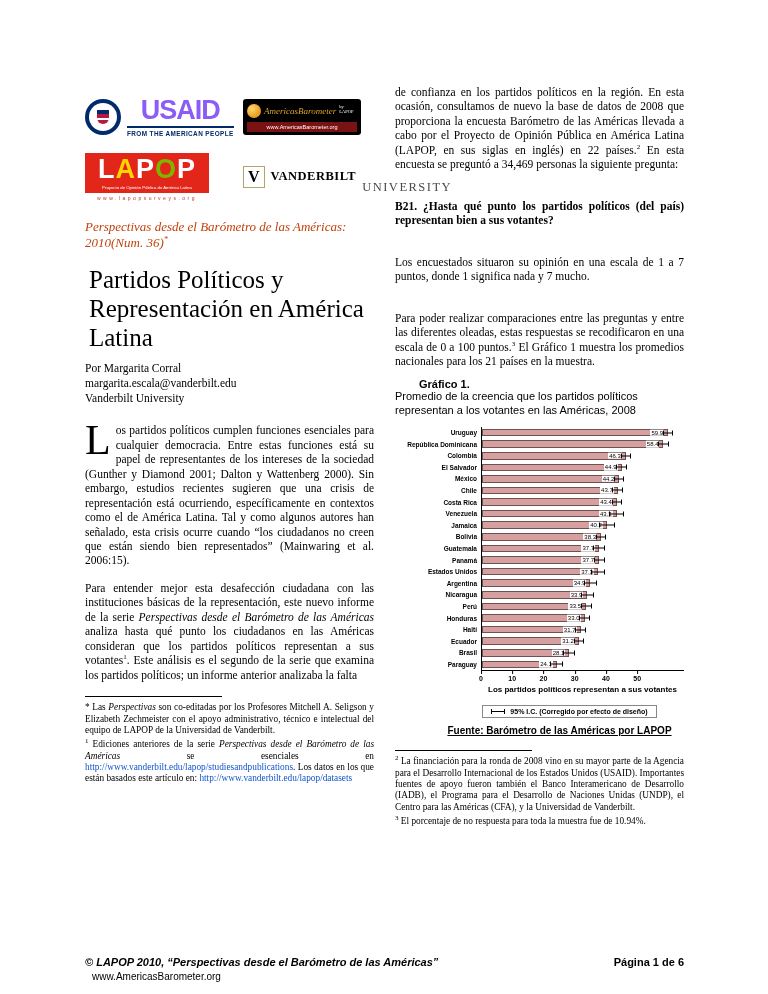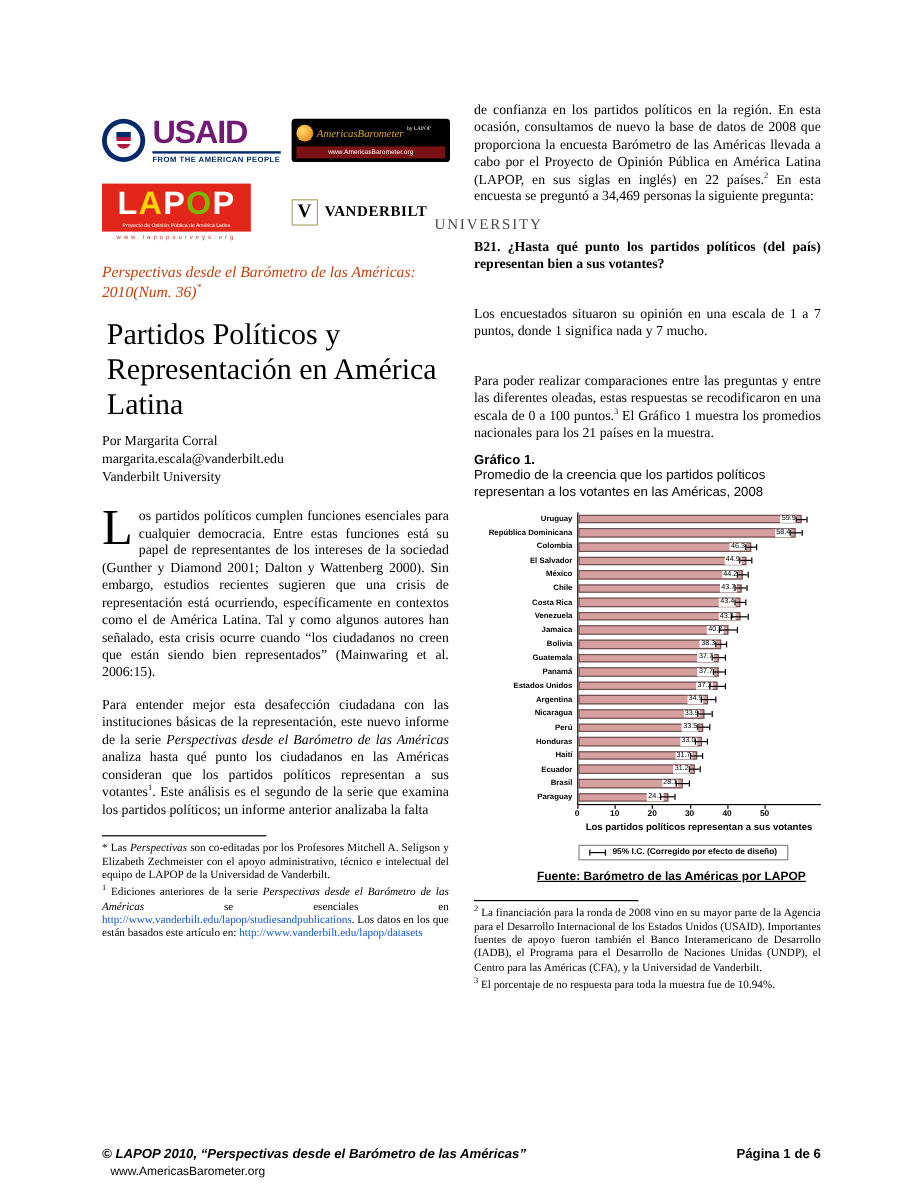--- a/index.html
+++ b/index.html
@@ -16,23 +16,23 @@
   }
   .columns { display: flex; gap: 21px; }
   .col { width: 289px; flex: none; }
 
   
   .logo-grid { display: grid; grid-template-columns: 150px 1fr; column-gap: 8px; row-gap: 16px; align-items: center; margin: 12px 0 18px; }
   .usaid { display: flex; align-items: center; gap: 6px; }
   .usaid-seal { width: 36px; height: 36px; border-radius: 50%; background: #002a6c; position: relative; flex: none; }
   .usaid-seal::before { content:""; position:absolute; inset:4px; border-radius:50%; background:#fff; }
   .usaid-seal::after { content:""; position:absolute; left:12px; top:11px; width:12px; height:14px; background: linear-gradient(#002a6c 32%, #b31942 32%, #b31942 55%, #fff 55%, #fff 70%, #b31942 70%); border-radius: 0 0 6px 6px; }
-  .usaid-word { color:#701a75; font-family:"Liberation Sans",sans-serif; font-weight:bold; font-size:27px; line-height:1; letter-spacing:-1px; }
+  .usaid-word { color:#8b5cf6; font-family:"Liberation Sans",sans-serif; font-weight:bold; font-size:27px; line-height:1; letter-spacing:-1px;text-align:center; }
   .usaid-tag { color:#002a6c; font-family:"Liberation Sans",sans-serif; font-weight:bold; font-size:6.4px; border-top:2.5px solid #002a6c; margin-top:2px; padding-top:1.5px; letter-spacing:0.4px; white-space:nowrap; }
-  .ab-box { width:132px; background:#000; border-radius:3px; padding:5px 4px 3px; justify-self:start; }
+  .ab-box { width:118px; background:#000; border-radius:3px; padding:5px 4px 3px; justify-self:start; }
   .ab-top { display:flex; align-items:center; gap:3px; }
   .ab-globe { width:14px; height:14px; border-radius:50%; background: radial-gradient(circle at 35% 35%, #ffd86b, #e07b00); flex:none; }
   .ab-title { color:#d9a62e; font-style:italic; font-size:9px; white-space:nowrap; }
   .ab-by { color:#fff; font-size:4.5px; align-self:flex-start; }
   .ab-url { margin-top:4px; background:#7a1113; color:#fff; font-family:"Liberation Sans",sans-serif; font-size:5.5px; text-align:center; padding:2px 0; }
   .lapop-wrap { justify-self:start; }
   .lapop-box { width:124px; background:#e3261a; padding:3px 4px 3px; text-align:center; }
   .lapop-letters { font-family:"Liberation Sans",sans-serif; font-weight:bold; font-size:27px; line-height:1; letter-spacing:1px; }
   .lp-w { color:#fff; } .lp-y { color:#ffd400; } .lp-g { color:#7ab800; }
   .lapop-sub { color:#fff; font-family:"Liberation Sans",sans-serif; font-size:4.3px; margin-top:2px; white-space:nowrap; }
@@ -51,21 +51,21 @@
   .tight { margin-bottom:0;margin-top:27px; }
   .qbold { font-weight:bold; }
   .body sup, .fn sup { font-size:7px; line-height:0; }
   .dropcap { float:left; font-size:42px; line-height:31px; padding:2px 5px 0 0; }
   .fnsep { width:137px; border-top:1px solid #000; margin:14px 0 5px; }
   .fn { font-size:9.3px; line-height:1.22; text-align:justify; margin:0 0 3px; }
   a.lnk { color:#1155cc; text-decoration:none; }
 
   
   .chart { margin-top:9px; font-family:"Liberation Sans",sans-serif; }
-  .chart-head { font-weight:bold; font-size:11px; }
+  .chart-head { font-weight:bold; font-size:11px;margin-left:24px; }
   .chart-sub { font-size:11px; line-height:1.27; margin-bottom:9px; }
   #chart-rows { }
   .crow { display:flex; align-items:center; height:11.6px; }
   .clabel { width:86px; flex:none; text-align:right; padding-right:4px; font-size:6.5px; font-weight:bold; white-space:nowrap; }
   .cplot { position:relative; flex:1; height:100%; border-left:1px solid #000; }
   .cbar { position:absolute; left:0; top:2px; bottom:2px; background:#d6a0a0; border:1px solid #6e5252; }
   .cval { position:absolute; right:3px; top:50%; transform:translateY(-50%); font-size:6px; line-height:1.1; background:#fff; padding:0 1px; color:#000; }
   .cwhisker { position:absolute; top:50%; transform:translateY(-50%); height:5px; border-left:1px solid #000; border-right:1px solid #000; z-index:2; }
   .cwhisker::after { content:""; position:absolute; left:0; right:0; top:2px; border-top:1px solid #000; }
   .axisline { margin-left:86px; border-top:1px solid #000; }

